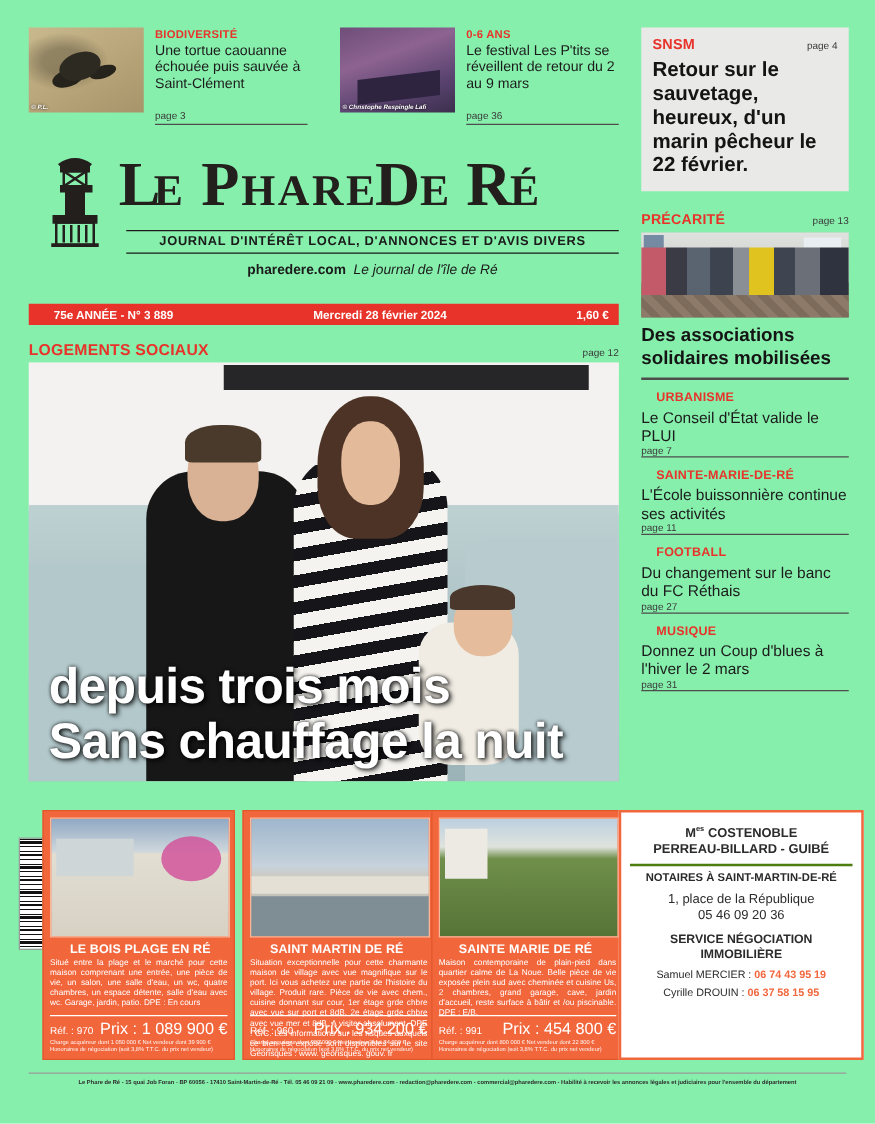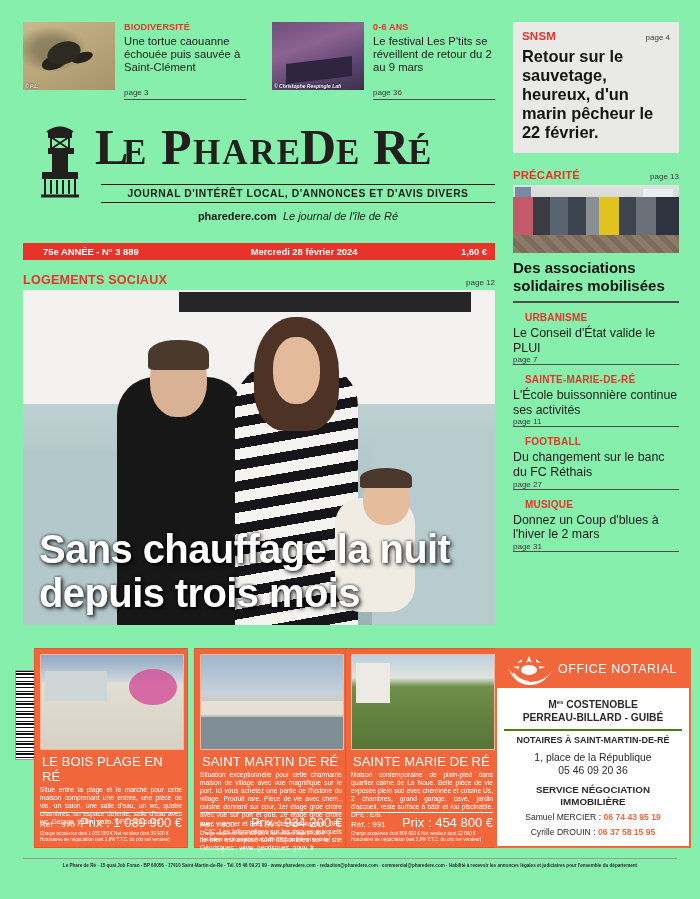--- a/index.html
+++ b/index.html
@@ -114,21 +114,21 @@
 
   
   .ads{position:absolute;left:8px;top:648px;width:684px;height:200px;}
   .barcode{position:absolute;left:7px;top:22px;width:18px;height:88px;
      background:repeating-linear-gradient(180deg,#111 0 1px,#fff 1px 2px,#111 2px 4px,#fff 4px 6px,#111 6px 7px,#fff 7px 10px);
      border:1px solid #999;}
   .ad{position:absolute;top:0;width:154px;height:200px;background:#f2663c;
       border:1px solid #e2572b;box-sizing:border-box;padding:5px;}
   .ad1{left:26px;} .ad2{left:186px;} .ad3{left:337px;}
   .ad .photo{width:100%;height:94px;overflow:hidden;position:relative;border:1px solid #f7b79b;}
-  .ad h4{margin:4px 0 2px 2px;font-size:13px;font-weight:normal;color:#fff;letter-spacing:.1px;}
+  .ad h4{margin:4px 0 2px 16px;font-size:10px;font-weight:bold;color:#fff;letter-spacing:.1px;}
   .ad p{margin:0;font-size:6.6px;line-height:8.1px;color:#fff;text-align:justify;}
   .ad .pricebar{position:absolute;left:5px;right:5px;bottom:4px;border-top:1px solid #fff;padding-top:2px;}
   .ad .priceline{display:flex;justify-content:space-between;align-items:baseline;color:#fff;}
   .ad .ref{font-size:8px;} .ad .prix{font-size:13px;font-weight:normal;}
   .ad .fineprint{font-size:4.6px;line-height:6px;color:#fff;opacity:.95;margin-top:1px;}
 
   .ph-a{background:linear-gradient(180deg,#8fa9c4 0%,#cfd7dc 28%,#e2ded2 30%,#d7d1c4 100%);}
   .ph-a:after{content:"";position:absolute;left:4px;top:16px;width:62px;height:30px;background:#cfd6d8;}
   .ph-a .bloom{position:absolute;right:6px;top:14px;width:48px;height:36px;background:#d2559b;border-radius:50%;opacity:.85;}
   .ph-b{background:linear-gradient(180deg,#9fb6cc 0%,#c6d2dc 40%,#cfc9bd 52%,#a9b2b6 100%);}
@@ -255,22 +255,22 @@
       <div class="man"></div>
       <div class="man-head"></div>
       <div class="man-hair"></div>
       <div class="woman"></div>
       <div class="woman-hair"></div>
       <div class="woman-face"></div>
       <div class="baby"></div>
       <div class="baby-head"></div>
       <div class="baby-hair"></div>
       <div class="headline">
+        <div>depuis trois mois</div>
         <div>Sans chauffage la nuit</div>
-        <div>depuis trois mois</div>
       </div>
     </div>
   </div>
 
   <div class="rail">
 
     <div class="snsm">
       <div class="tophead">
         <div class="tk kicker">SNSM</div>
         <div class="pageno">page 4</div>
@@ -364,37 +364,20 @@
       <div class="pricebar">
         <div class="priceline">
           <span class="ref">Réf. : 991</span>
           <span class="prix">Prix : 454 800 €</span>
         </div>
         <div class="fineprint">Charge acquéreur dont 800 000 € Net vendeur dont 22 800 € Honoraires de négociation (soit 3,8% T.T.C. du prix net vendeur)</div>
       </div>
     </div>
 
     <div class="notary">
-      <div class="notary-top">
-        <div class="notary-logo">
-          <svg viewBox="0 0 54 32" width="54" height="32">
-            <g fill="#ffffff">
-              <path d="M26 3 l3 7 -3 -2 -3 2 z"></path>
-              <path d="M33 6 l5 4 -5 -1 z"></path>
-              <path d="M19 6 l-5 4 5 -1 z"></path>
-              <path d="M36 13 l6 1 -6 2 z"></path>
-              <path d="M16 13 l-6 1 6 2 z"></path>
-              <ellipse cx="26" cy="17" rx="8" ry="5"></ellipse>
-              <path d="M5 15 q8 14 22 14 q14 0 22 -11 q-9 14 -22 14 q-15 0 -22 -17 z"></path>
-              <path d="M10 20 q6 8 16 9" stroke="#fff" stroke-width="2" fill="none"></path>
-            </g>
-          </svg>
-        </div>
-        <div class="label">OFFICE NOTARIAL</div>
-      </div>
       <div class="notary-body">
         <div class="nm">
           M<sup>es</sup>
           <span>COSTENOBLE</span><br>
           <span>PERREAU-BILLARD - GUIBÉ</span>
         </div>
         <div class="sub">NOTAIRES À SAINT-MARTIN-DE-RÉ</div>
         <div class="addr">
           <span>1, place de la République</span><br>
           <span>05 46 09 20 36</span>

